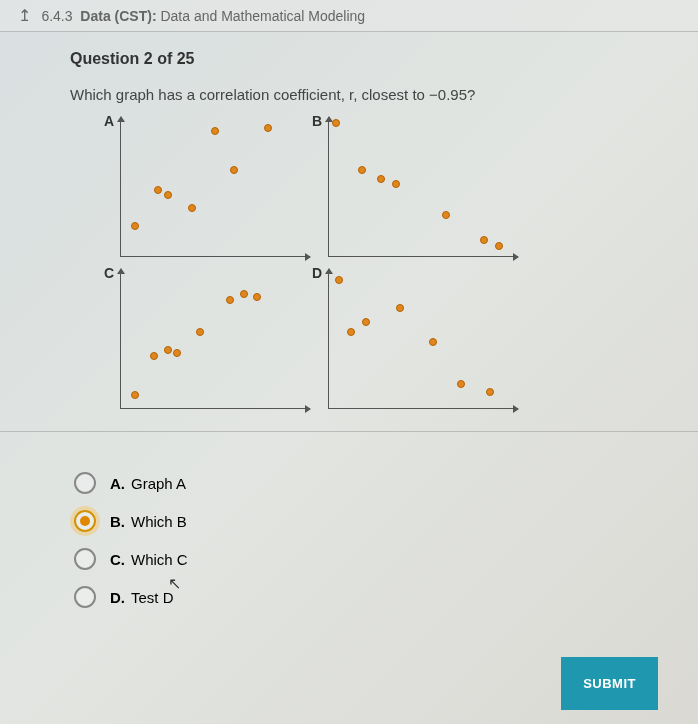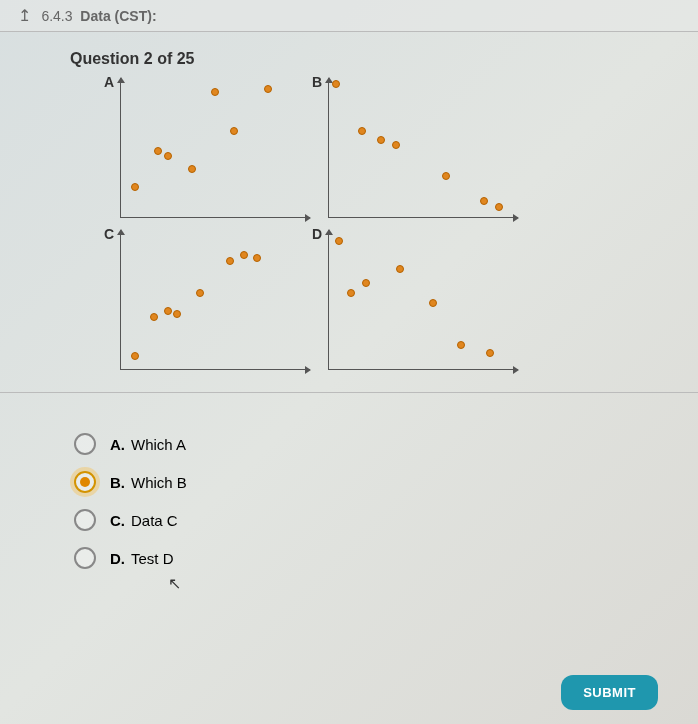--- a/index.html
+++ b/index.html
@@ -10,51 +10,53 @@
   overflow: hidden; position: relative;
 }
 .topbar {
   display: flex; align-items: center;
   padding: 6px 18px; color: #666; font-size: 14px;
   border-bottom: 1px solid #bbb;
   background: rgba(230,232,230,.6);
 }
 .back-arrow { margin-right: 10px; font-size: 16px; color: #666; cursor: pointer; }
 .content { padding: 18px 30px 0 70px; }
-.qnum { font-weight: bold; font-size: 16px; color: #333; margin-bottom: 10px; }
+.qnum { font-weight: bold; font-size: 16px; color: #333; margin-bottom: 18px; }
 .prompt { font-size: 15px; color: #444; margin-bottom: 14px; }
 .plots { display: grid; grid-template-columns: 190px 190px; grid-template-rows: 150px 150px; gap: 2px 18px; margin-left: 50px; }
 .plot { position: relative; }
 .plot .label { position: absolute; top: -4px; left: -16px; font-weight: bold; font-size: 14px; color: #333; }
 .axis-y { position: absolute; left: 0; top: 0; bottom: 10px; width: 1px; background: #555; }
 .axis-y::before { content:""; position:absolute; top:-5px; left:-3px; border:4px solid transparent; border-bottom:6px solid #555; }
 .axis-x { position: absolute; left: 0; bottom: 10px; right: 0; height: 1px; background: #555; }
 .axis-x::after { content:""; position:absolute; right:-5px; top:-3px; border:4px solid transparent; border-left:6px solid #555; }
 .pt { position: absolute; width: 8px; height: 8px; border-radius: 50%; background: #e0861f; border:1px solid #b56200; transform: translate(-4px,-4px); }
 .choices { margin-top: 40px; padding-left: 4px; }
 .choice { display: flex; align-items: center; margin: 16px 0; font-size: 15px; cursor: pointer; }
 .radio { width: 22px; height: 22px; border: 2px solid #888; border-radius: 50%; margin-right: 14px; display:flex; align-items:center; justify-content:center; background: rgba(255,255,255,.3); }
 .radio.sel { border-color: #d49300; box-shadow: 0 0 0 4px rgba(255,180,30,.3); }
 .radio.sel::after { content:""; width:10px; height:10px; border-radius:50%; background:#e08700; }
 .choice b { margin-right: 6px; }
 .divider { border-top:1px solid #bbb; margin: 12px -30px 0 -70px; }
-.submit { position:absolute; right:40px; bottom:14px; background:#1f97ae; color:#fff; padding:10px 22px; font-size:13px; font-weight:bold; letter-spacing:.5px; cursor:pointer; border-radius:12px; }
+.submit { position:absolute; right:40px; bottom:14px; background:#1f97ae; color:#fff; padding:19px 22px; font-size:13px; font-weight:bold; letter-spacing:.5px; cursor:pointer; border-radius:0; }
 .cursor-arrow { position:absolute; font-size:16px; color:#333; }
 </style>
 </head>
 <body>
 
 <div class="topbar">
   <span class="back-arrow">↥</span>
   <span>6.4.3</span>&nbsp;&nbsp;
   <b>Data (CST):</b>&nbsp;
+  <span>Data and Mathematical Modeling</span>
 </div>
 
 <div class="content">
   <div class="qnum">Question 2 of 25</div>
+  <div class="prompt">Which graph has a correlation coefficient, r, closest to −0.95?</div>
 
   <div class="plots">
     <div class="plot">
       <span class="label">A</span>
       <div class="axis-y"></div>
       <div class="axis-x"></div>
     <div class="pt" style="left: 15.2px; top: 109.2px;"></div>
         <div class="pt" style="left: 38px; top: 72.8px;"></div>
         <div class="pt" style="left: 47.5px; top: 78.4px;"></div>
         <div class="pt" style="left: 72.2px; top: 91px;"></div>
@@ -100,31 +102,31 @@
         <div class="pt" style="left: 161.5px; top: 123.2px;"></div>
       </div>
   </div>
 
   <div class="divider"></div>
 
   <div class="choices">
     <div class="choice">
       <span class="radio"></span>
       <b>A.</b>
-      <span>Which A</span>
+      <span>Graph A</span>
     </div>
     <div class="choice">
       <span class="radio sel"></span>
       <b>B.</b>
       <span>Which B</span>
     </div>
     <div class="choice">
       <span class="radio"></span>
       <b>C.</b>
-      <span>Data C</span>
+      <span>Which C</span>
       <span class="cursor-arrow" style="left:168px;top:574px;position:fixed">↖</span>
     </div>
     <div class="choice">
       <span class="radio"></span>
       <b>D.</b>
       <span>Test D</span>
     </div>
   </div>
 </div>
 

